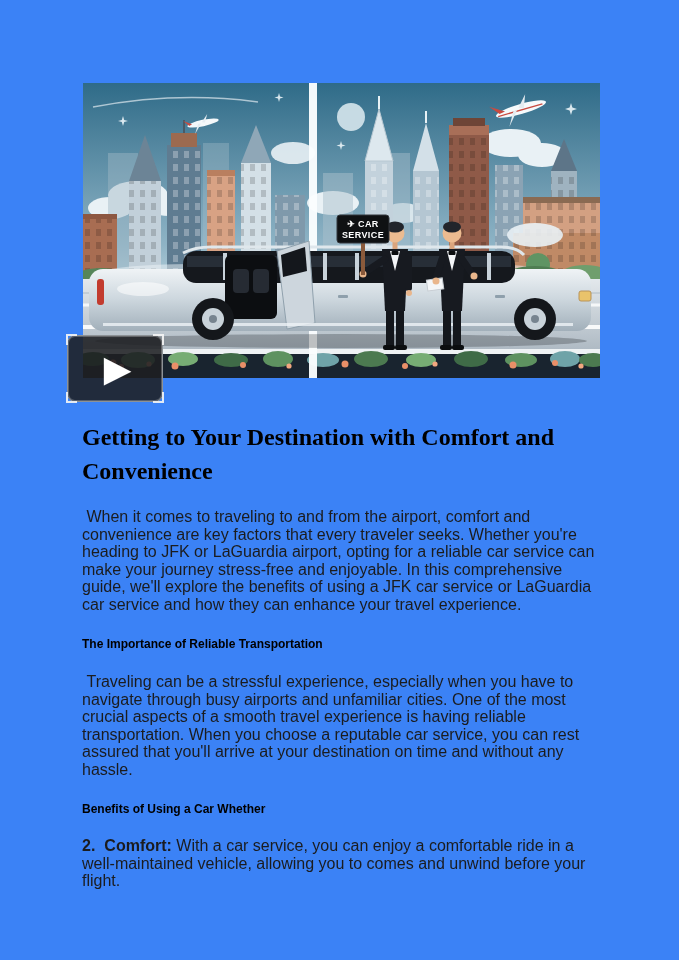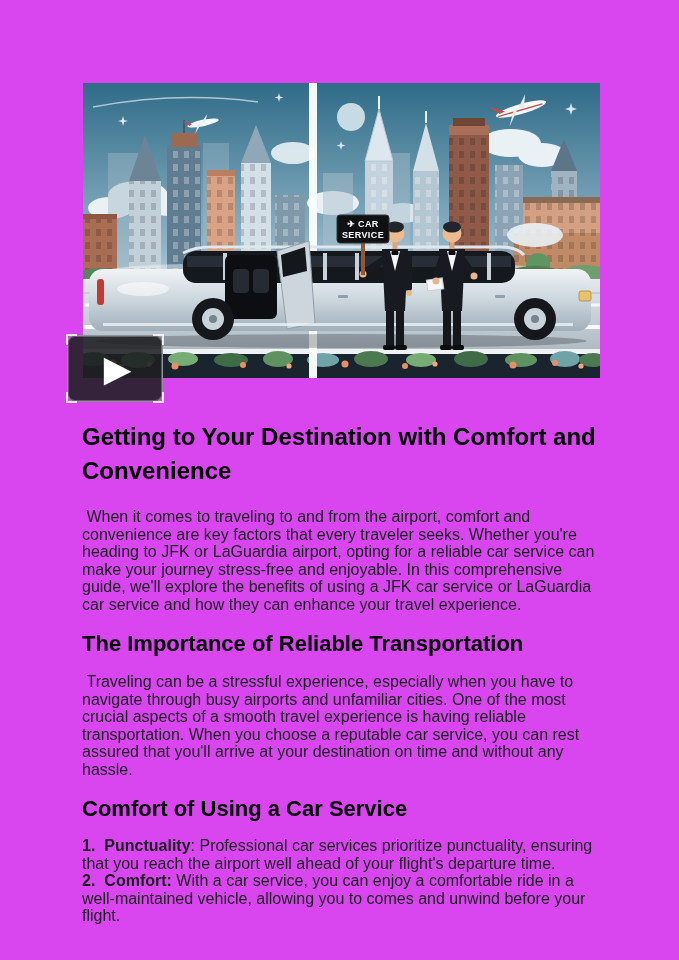--- a/index.html
+++ b/index.html
@@ -1,17 +1,17 @@
 <!DOCTYPE html>
 <html><head>
 <meta charset="utf-8">
 <style>
   html,body { margin:0; padding:0; background:#ffffff; }
   .page {
-    position:relative; width:679px; height:960px; background:#d946ef;
+    position:relative; width:679px; height:960px; background:#3b82f6;
     overflow:hidden; font-family:"Liberation Sans", sans-serif;
   }
   
   .hero { position:absolute; left:83px; top:83px; width:517px; height:295px; margin:0; }
   .hero svg { display:block; width:100%; height:100%; }
   
   .play {
     position:absolute; left:67px; top:335px; width:96px; height:67px;
     background:rgba(30,31,34,0.88); border:1px solid #8d9296; border-radius:8px;
     padding:0; display:flex; align-items:center; justify-content:center; cursor:pointer;
@@ -21,22 +21,22 @@
     color:#ffffff; font-size:36px; line-height:1; margin-left:5px;
     font-family:"DejaVu Sans","Liberation Sans",sans-serif;
   }
   .ph { position:absolute; width:9px; height:9px; }
   .ph-tl { left:-2px; top:-2px; border-left:2px solid rgba(245,245,245,.9); border-top:2px solid rgba(245,245,245,.9); }
   .ph-tr { right:-2px; top:-2px; border-right:2px solid rgba(245,245,245,.9); border-top:2px solid rgba(245,245,245,.9); }
   .ph-bl { left:-2px; bottom:-2px; border-left:2px solid rgba(245,245,245,.9); border-bottom:2px solid rgba(245,245,245,.9); }
   .ph-br { right:-2px; bottom:-2px; border-right:2px solid rgba(245,245,245,.9); border-bottom:2px solid rgba(245,245,245,.9); }
   
   .content { position:absolute; left:82px; top:420px; width:519px; color:#1b1c1e; }
-  h1 { margin:0 0 20px 0; font-size:24px; line-height:34px; font-weight:bold; color:#000; }
-  h2 { margin:0 0 17px 0; font-size:22px; line-height:24px; font-weight:bold; color:#000; }
+  h1 { margin:0 0 20px 0; font-size:24px; line-height:34px; font-weight:bold; color:#000;font-family:Liberation Serif, serif; }
+  h2 { margin:0 0 17px 0; font-size:12px; line-height:24px; font-weight:bold; color:#000; }
   h2.benefits { margin-bottom:16px; }
   .body { margin:0 0 19px 0; font-size:16px; line-height:17.5px; white-space:pre-wrap; }
   p.li { margin:0; }
   .num { font-weight:bold; margin-right:9px; }
   .sign-text { font:bold 9px "Liberation Sans",sans-serif; fill:#ffffff; letter-spacing:.4px; }
 </style>
 </head>
 <body>
 
 <div class="page">
@@ -294,18 +294,17 @@
     <span class="tri">▶</span>
   </button>
 
   <main class="content">
     <h1>Getting to Your Destination with Comfort and Convenience</h1>
     <p class="body"> When it comes to traveling to and from the airport, comfort and convenience are key factors that every traveler seeks. Whether you're heading to JFK or LaGuardia airport, opting for a reliable car service can make your journey stress-free and enjoyable. In this comprehensive guide, we'll explore the benefits of using a JFK car service or LaGuardia car service and how they can enhance your travel experience.</p>
 
     <h2>The Importance of Reliable Transportation</h2>
     <p class="body"> Traveling can be a stressful experience, especially when you have to navigate through busy airports and unfamiliar cities. One of the most crucial aspects of a smooth travel experience is having reliable transportation. When you choose a reputable car service, you can rest assured that you'll arrive at your destination on time and without any hassle.</p>
 
-    <h2 class="benefits">Comfort of Using a Car Service</h2>
-    <p class="body li"><b class="num">1.</b><b>Punctuality</b><span>: Professional car services prioritize punctuality, ensuring that you reach the airport well ahead of your flight's departure time.</span></p>
+    <h2 class="benefits">Benefits of Using a Car Whether</h2>
     <p class="body li"><b class="num">2.</b><b>Comfort:</b><span> With a car service, you can enjoy a comfortable ride in a well-maintained vehicle, allowing you to comes and unwind before your flight.</span></p>
   </main>
 
 </div>
 
 </body></html>

